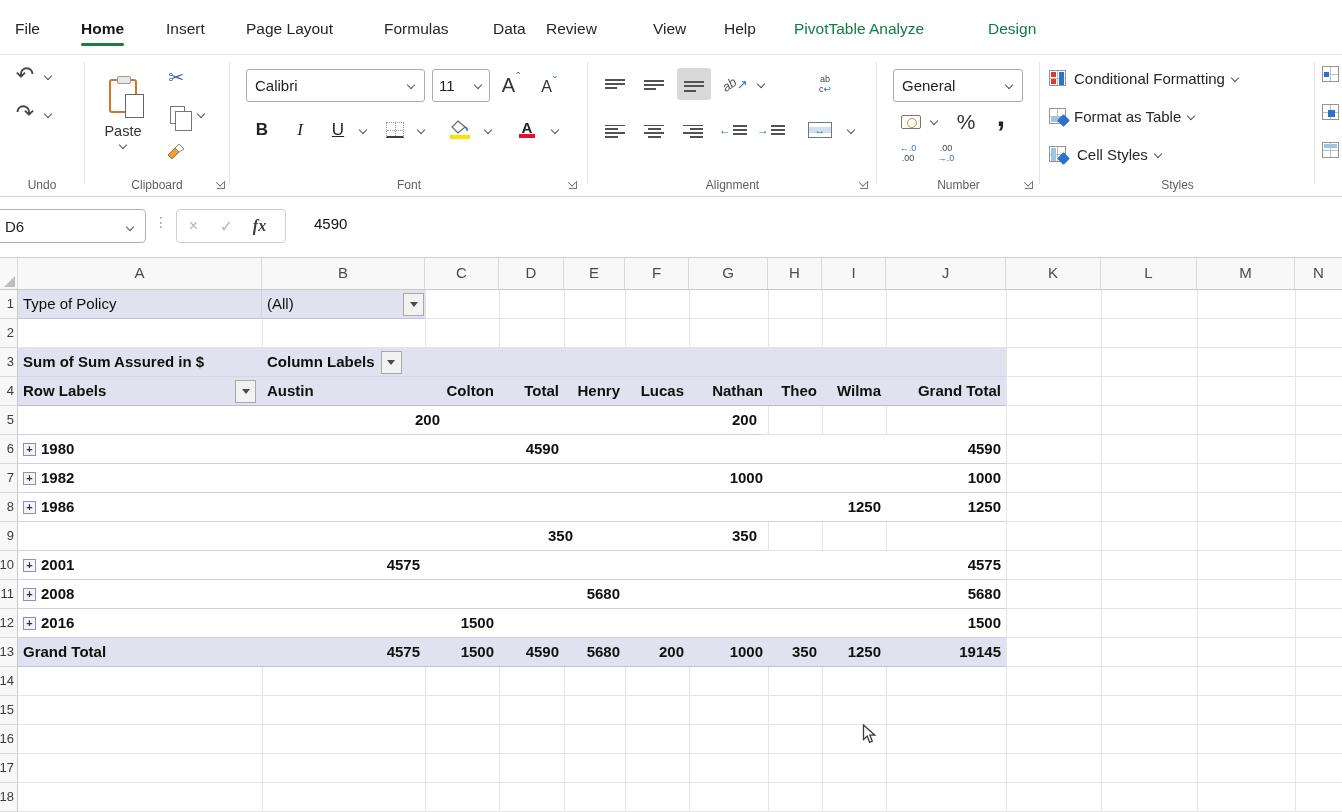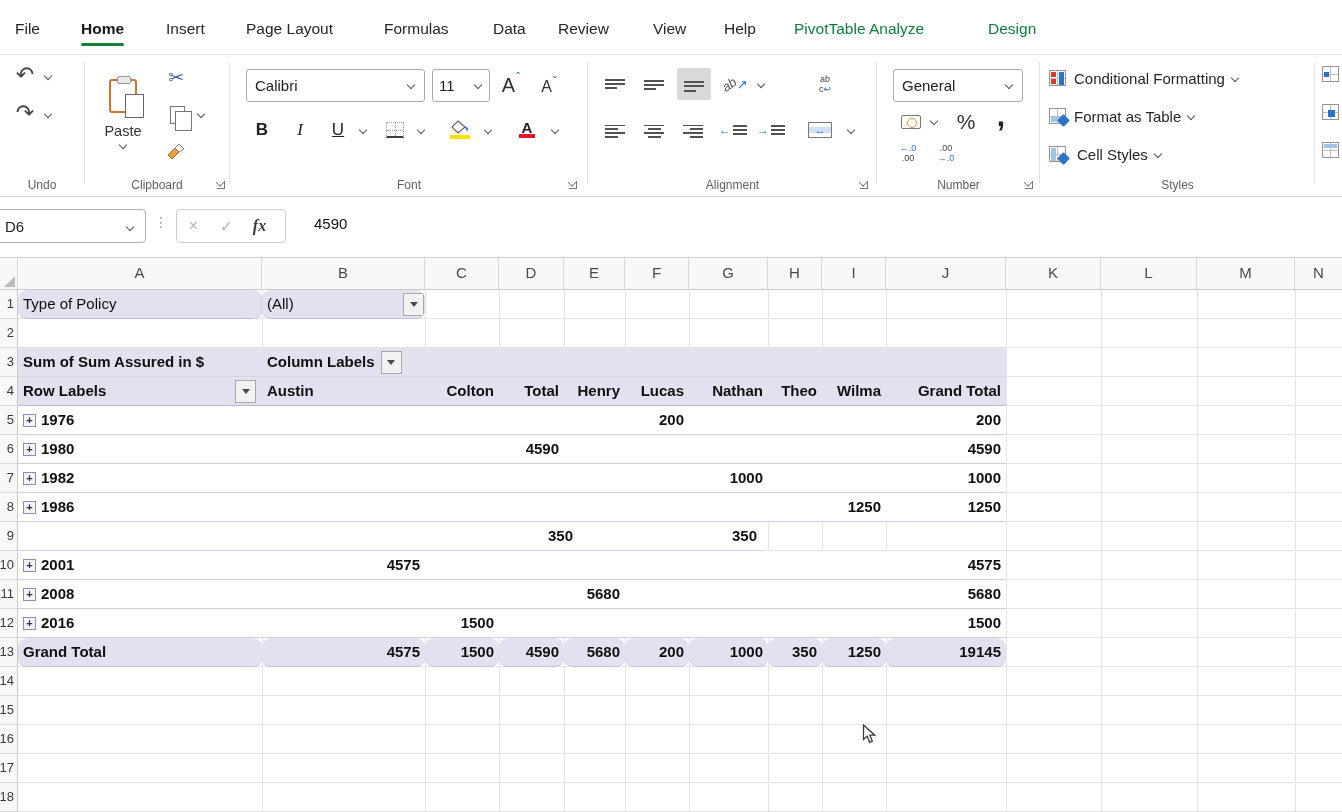--- a/index.html
+++ b/index.html
@@ -67,21 +67,21 @@
   #pivot{position:absolute;left:0;top:0;width:988px;}
   .pr{display:flex;height:29px;}
   .pc{font-size:15px;line-height:28px;color:#101010;white-space:nowrap;overflow:hidden;}
   .b{font-weight:700;}
   .lav{background:#e1e1ef;}
   .white{background:#fff;}
   .num{text-align:right;padding-right:5px;}
   .pl{padding-left:5px;}
   .wA{width:244px;}.wB{width:163px;}.wC{width:74px;}.wD{width:65px;}.wE{width:61px;}
   .wF{width:64px;}.wG{width:79px;}.wH{width:54px;}.wI{width:64px;}.wJ{width:120px;}
-  .bb1{border-bottom:1px solid #c0c0dc;border-radius:9px;}
+  .bb1{border-bottom:1px solid #c0c0dc;}
   .bb2{border-bottom:1px solid #cdcde4;}
   .bb3{border-bottom:1px solid #b9b9d9;}
   .fbtn{width:21px;height:23px;background:#f2f2f2;border:1px solid #a9a9a9;align-self:center;display:flex;align-items:center;justify-content:center;flex:none;}
   .fbtn::after{content:"";width:0;height:0;border-left:4px solid transparent;border-right:4px solid transparent;border-top:5px solid #4a4a4a;}
   .exp{display:inline-block;width:13px;height:13px;border:1px solid #8c8cbe;background:#f4f4fb;color:#333;
        font-size:11px;line-height:11px;font-weight:700;text-align:center;margin:0 5px;vertical-align:1px;}
 
   
   .clipicon{position:relative;width:28px;height:34px;border:2px solid #d0752b;border-radius:3px;background:#fff;}
   .clipicon::before{content:"";position:absolute;left:6px;top:-5px;width:12px;height:6px;background:#e8e8e8;border:1px solid #999;border-radius:2px;}
@@ -102,21 +102,21 @@
 
 <div id="app">
 
   <div id="tabbar">
     <div class="tab" style="left:15px">File</div>
     <div class="tab active" style="left:81px">Home</div>
     <div class="tab" style="left:166px">Insert</div>
     <div class="tab" style="left:246px">Page Layout</div>
     <div class="tab" style="left:384px">Formulas</div>
     <div class="tab" style="left:493px">Data</div>
-    <div class="tab" style="left:558px">Review</div>
+    <div class="tab" style="left:546px">Review</div>
     <div class="tab" style="left:653px">View</div>
     <div class="tab" style="left:724px">Help</div>
     <div class="tab ctx" style="left:794px">PivotTable Analyze</div>
     <div class="tab ctx" style="left:988px">Design</div>
   </div>
 
   <div id="ribbon">
     <div class="rsep" style="left:84px"></div>
     <div class="rsep" style="left:229px"></div>
     <div class="rsep" style="left:587px"></div>
@@ -500,21 +500,20 @@
           <div class="pc wD lav b bb3 num">Total</div>
           <div class="pc wE lav b bb3 num">Henry</div>
           <div class="pc wF lav b bb3 num">Lucas</div>
           <div class="pc wG lav b bb3 num">Nathan</div>
           <div class="pc wH lav b bb3 num">Theo</div>
           <div class="pc wI lav b bb3 num">Wilma</div>
           <div class="pc wJ lav b bb3 num">Grand Total</div>
         </div>
 
         <div class="pr">
-          <div class="pc wA white bb2"><span class="exp">+</span><span class="b">1976</span></div>
           <div class="pc wB white bb2 b num"></div>
           <div class="pc wC white bb2 b num"></div>
           <div class="pc wD white bb2 b num"></div>
           <div class="pc wE white bb2 b num"></div>
           <div class="pc wF white bb2 b num">200</div>
           <div class="pc wG white bb2 b num"></div>
           <div class="pc wH white bb2 b num"></div>
           <div class="pc wI white bb2 b num"></div>
           <div class="pc wJ white bb2 b num">200</div>
         </div>

